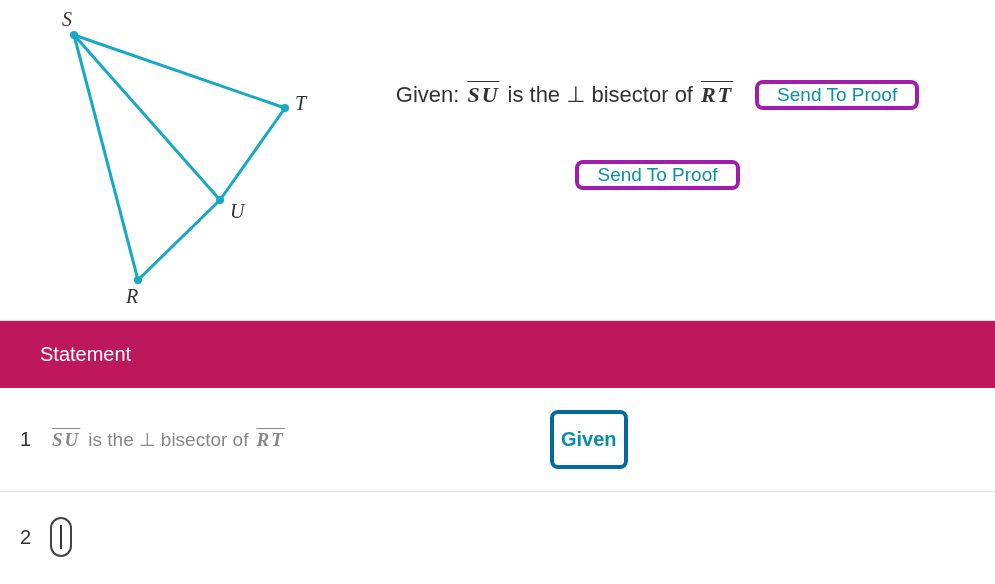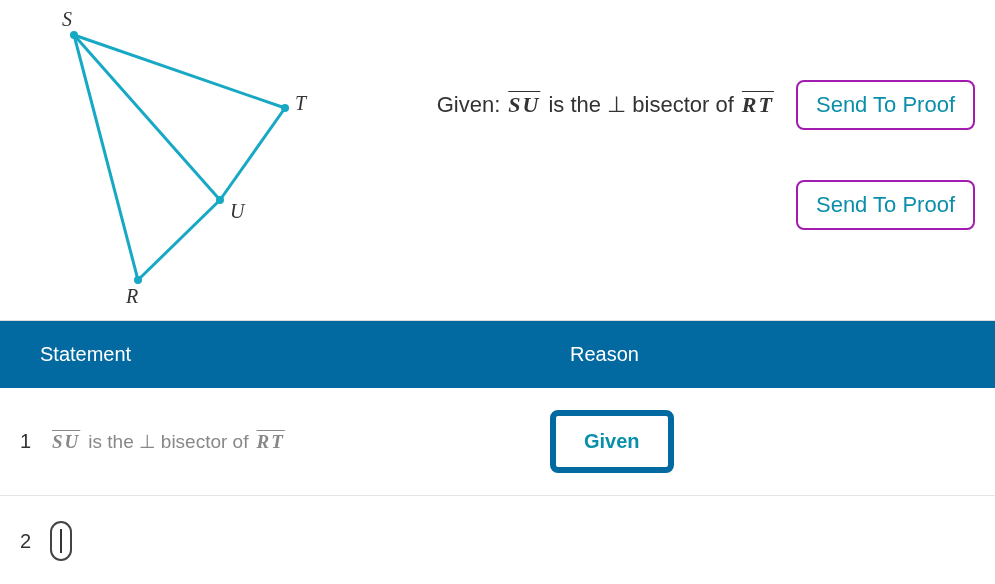--- a/index.html
+++ b/index.html
@@ -23,21 +23,21 @@
       position: relative;
       flex-shrink: 0;
     }
     .problem-text {
       flex: 1;
       padding-top: 70px;
     }
     .problem-row {
       display: flex;
       align-items: center;
-      justify-content: flex-end;
+      justify-content: center;
       margin-bottom: 50px;
       gap: 20px;
     }
     .problem-statement {
       font-size: 22px;
       color: #333;
       display: flex;
       align-items: center;
       gap: 6px;
       flex-wrap: wrap;
@@ -50,36 +50,36 @@
       padding: 0 2px;
       letter-spacing: 2px;
       font-weight: bold;
     }
     .math-italic {
       font-style: italic;
       font-family: 'Times New Roman', serif;
       letter-spacing: 2px;
     }
     .send-btn {
-      border: 2px solid #a21caf;
+      border: 4px solid #a21caf;
       background: #fff;
       color: #0a8faa;
-      font-size: 22px;
+      font-size: 19px;
       font-weight: 500;
-      padding: 10px 18px;
+      padding: 0 18px;
       border-radius: 8px;
       cursor: pointer;
       white-space: nowrap;
     }
     .proof-table {
       width: 100%;
       border-top: 1px solid #ddd;
     }
     .proof-header {
-      background: #0369a1;
+      background: #be185d;
       color: #fff;
       display: flex;
       padding: 22px 40px;
       font-size: 20px;
     }
     .col-statement { flex: 0 0 530px; }
     .col-reason { flex: 1; }
     .proof-row {
       display: flex;
       align-items: center;
@@ -97,26 +97,26 @@
       flex: 0 0 500px;
       font-size: 19px;
       color: #888;
       display: flex;
       align-items: center;
       gap: 6px;
     }
     .row-statement .overline-seg { color: #888; }
     .row-reason { flex: 1; }
     .reason-btn {
-      border: 6px solid #0369a1;
+      border: 4px solid #0369a1;
       background: #fff;
       color: #0a8faa;
       font-size: 20px;
       font-weight: 600;
-      padding: 14px 28px;
+      padding: 14px 7px;
       border-radius: 8px;
       cursor: pointer;
     }
     .cursor-input {
       display: inline-flex;
       align-items: center;
       justify-content: center;
       width: 22px;
       height: 40px;
       border: 2px solid #444;
@@ -173,21 +173,20 @@
     </div>
     <div class="problem-row">
       <button class="send-btn">Send To Proof</button>
     </div>
   </div>
 </div>
 
 <div class="proof-table">
   <div class="proof-header">
     <div class="col-statement">Statement</div>
-    <div class="col-reason">Reason</div>
   </div>
 
   <div class="proof-row">
     <div class="row-num">1</div>
     <div class="row-statement">
       <span class="overline-seg">SU</span>
       <span> is the ⊥ bisector of </span>
       <span class="overline-seg">RT</span>
     </div>
     <div class="row-reason">

